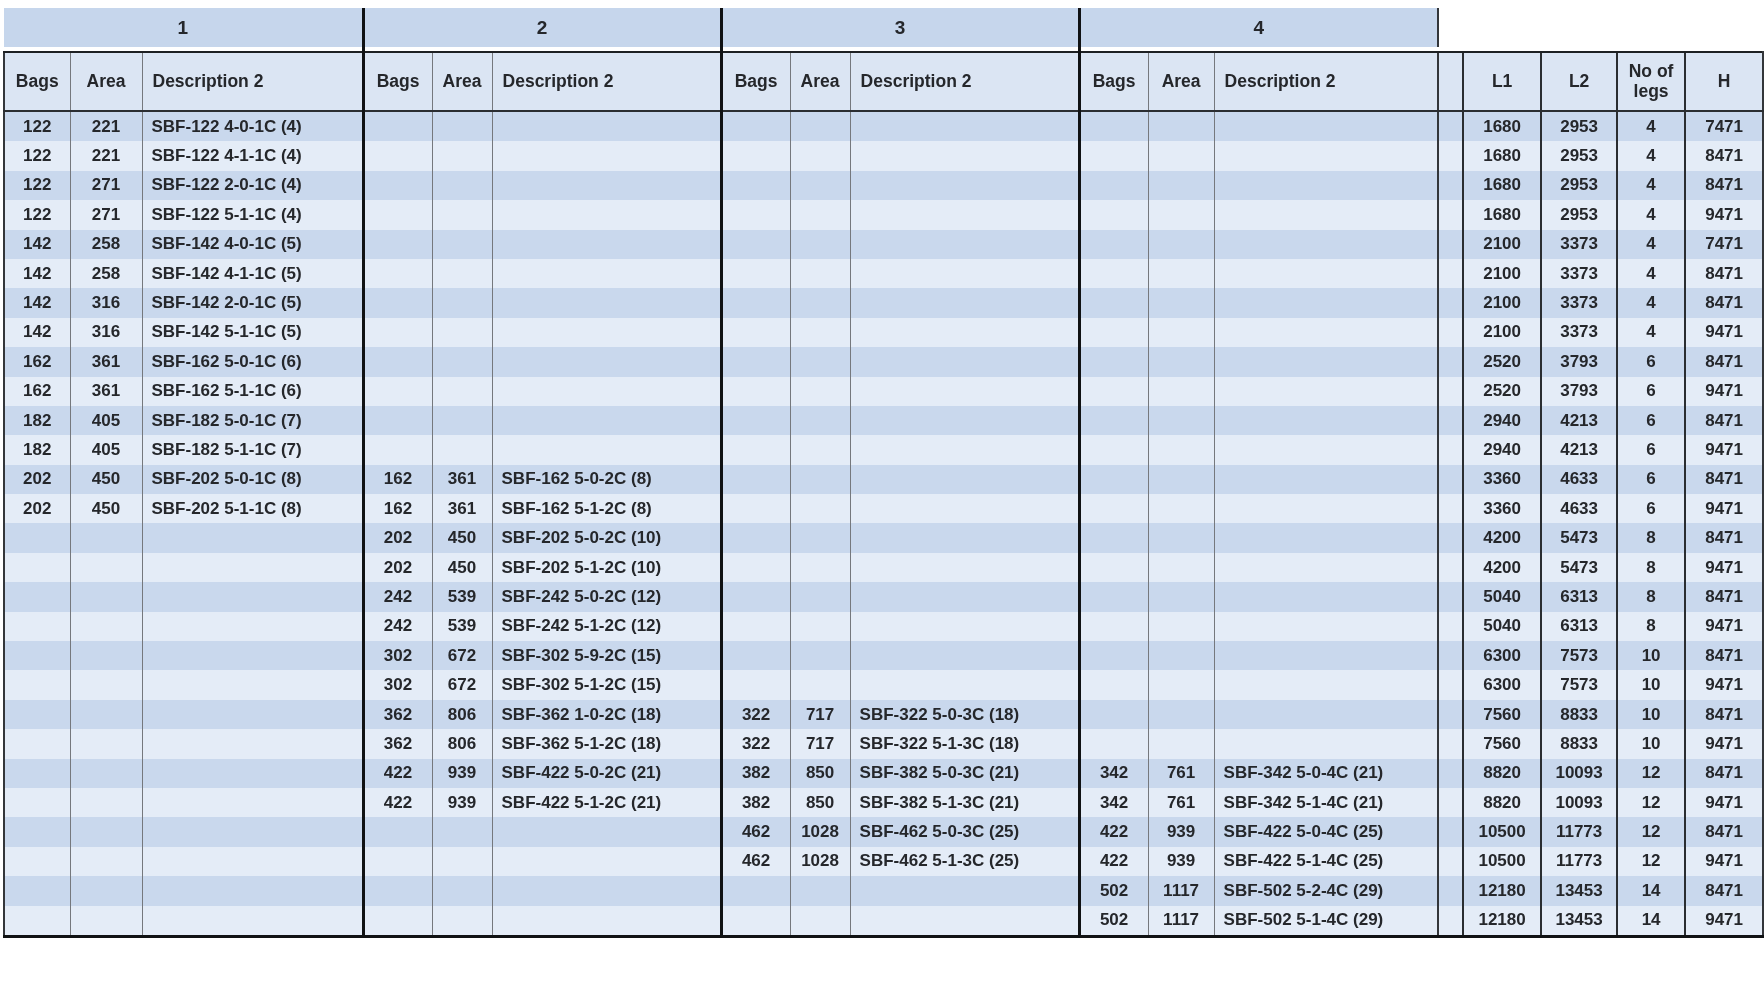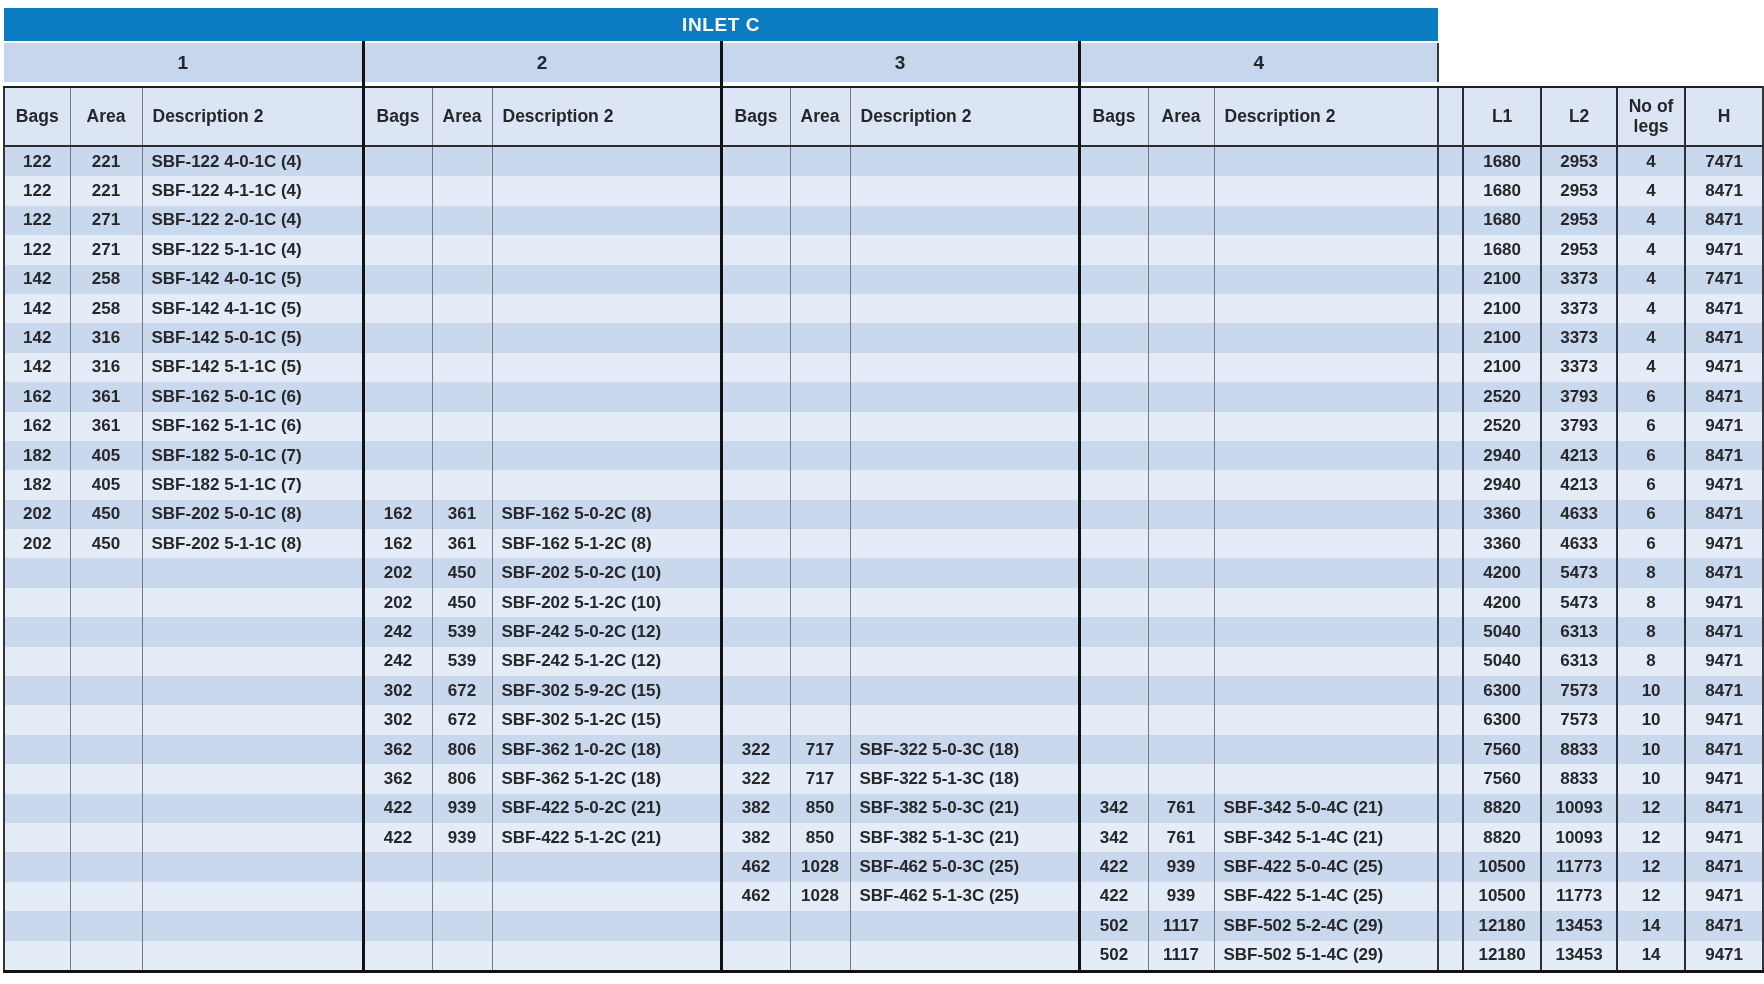--- a/index.html
+++ b/index.html
@@ -68,24 +68,20 @@
         <col style="width:66px">
         <col style="width:224px">
       <col style="width:25px">
       <col style="width:78px">
         <col style="width:76px">
         <col style="width:68px">
         <col style="width:78px">
     </colgroup>
 
     <tbody>
-        <tr class="banner-row">
-      <td class="banner" colspan="12">INLET C</td>
-      <td class="void" colspan="5"></td>
-    </tr>
 
     <tr class="ghead-row">
       <td colspan="3">1</td>
       <td colspan="3" class="gsep">2</td>
       <td colspan="3" class="gsep">3</td>
       <td colspan="3" class="gsep g4end-r" style="border-right:2px solid #33363a;">4</td>
       <td class="void" colspan="5"></td>
     </tr>
 
     <tr class="gap-row">
@@ -228,21 +224,21 @@
           <td class="desc thin"></td>
           <td class="g4end"></td>
           <td class="num rsep">2100</td>
           <td class="num rsep">3373</td>
           <td class="num rsep">4</td>
           <td class="num rsep outer-r">8471</td>
         </tr>
         <tr class="data-row dark">
           <td class="num outer-l">142</td>
           <td class="num thin">316</td>
-          <td class="desc thin">SBF-142 5-0-1C (5)</td>
+          <td class="desc thin">SBF-142 2-0-1C (5)</td>
           <td class="num gsep"></td>
           <td class="num thin"></td>
           <td class="desc thin"></td>
           <td class="num gsep"></td>
           <td class="num thin"></td>
           <td class="desc thin"></td>
           <td class="num gsep"></td>
           <td class="num thin"></td>
           <td class="desc thin"></td>
           <td class="g4end"></td>

